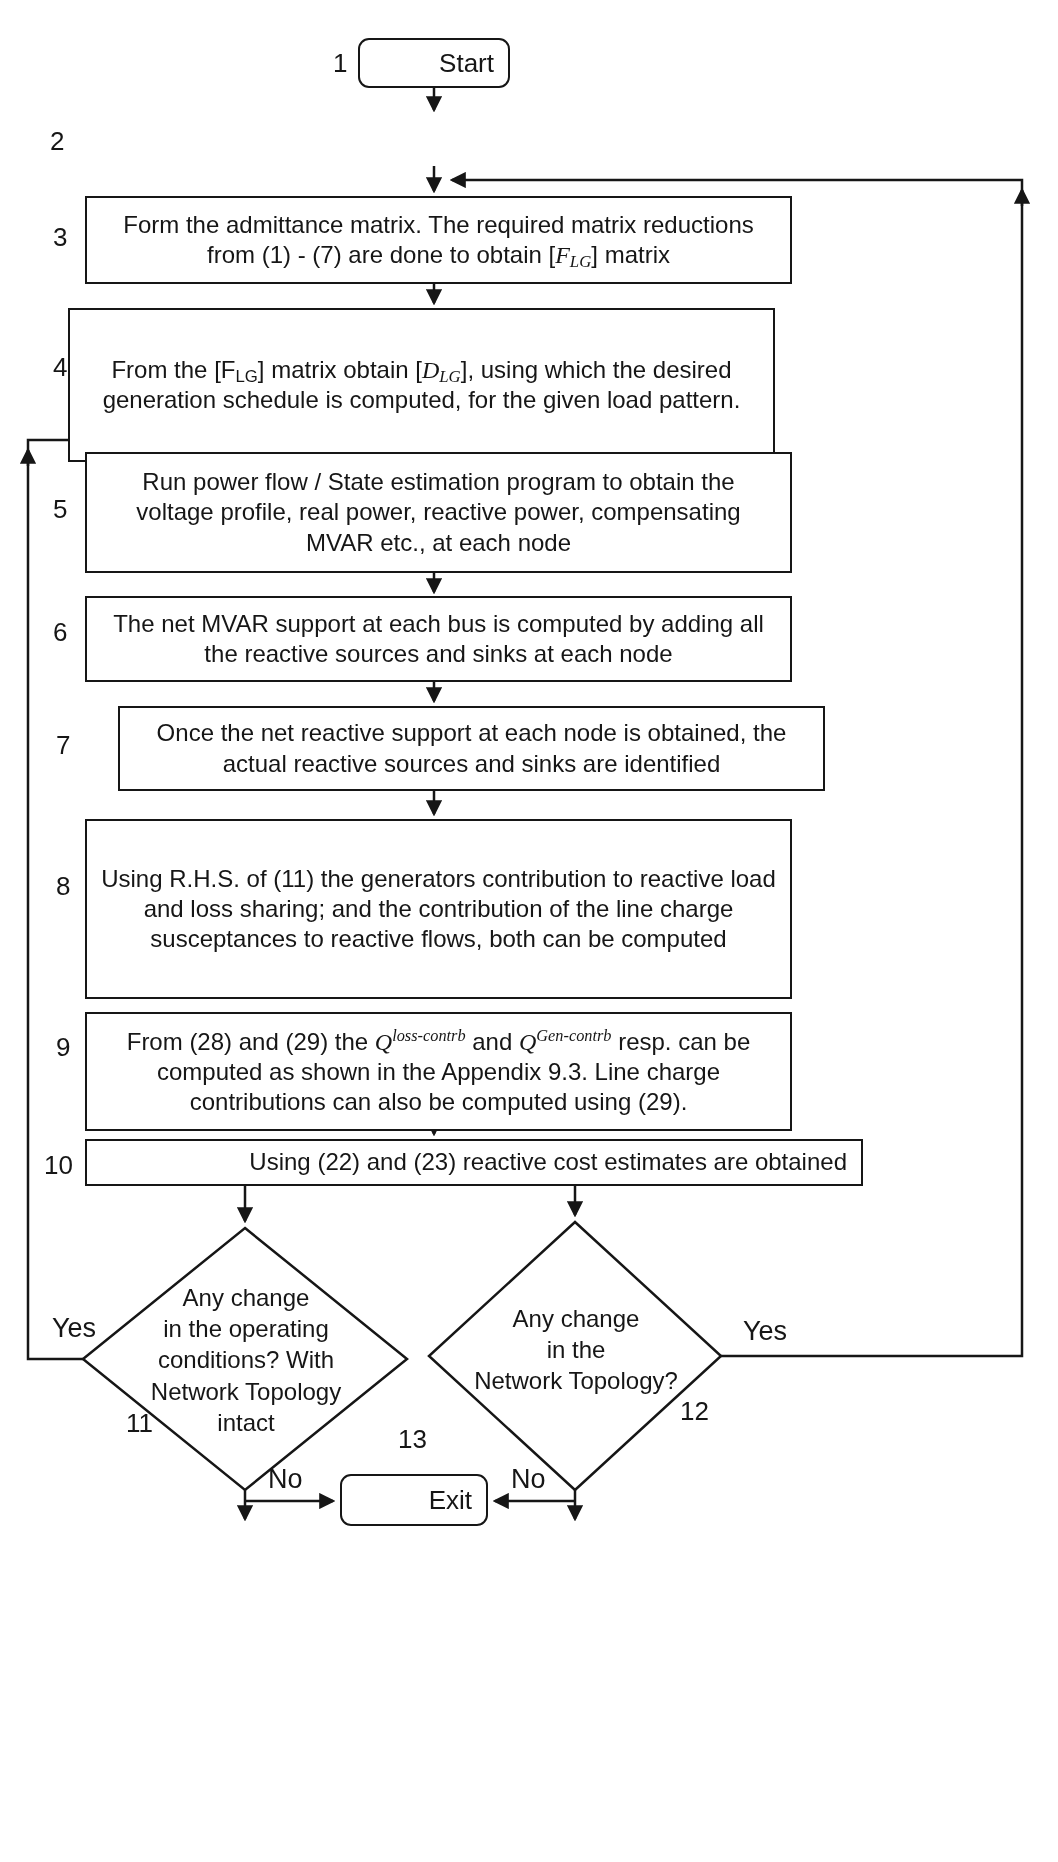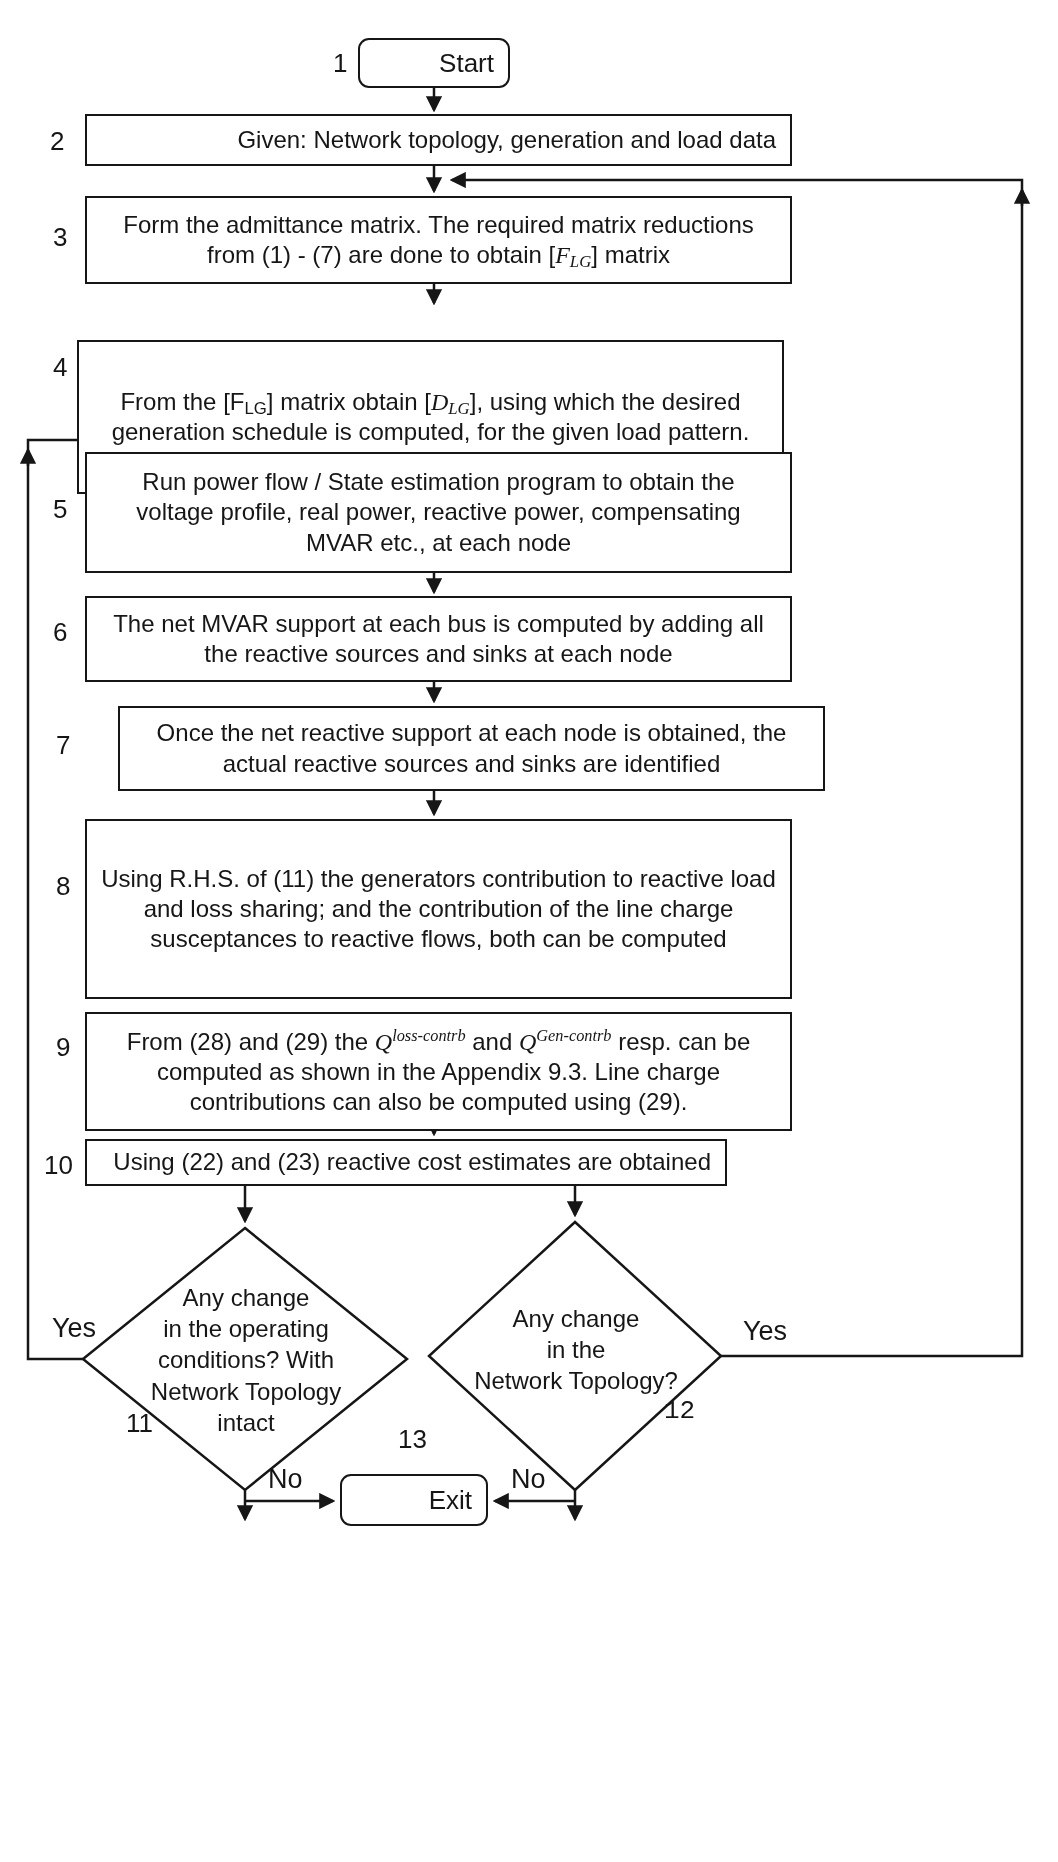--- a/index.html
+++ b/index.html
@@ -59,29 +59,26 @@
     <line x1="575" y1="1501" x2="495" y2="1501" marker-end="url(#arr)"></line>
 
     <polygon class="shape" points="245,1228 407,1359 245,1490 83,1359"></polygon>
     <polygon class="shape" points="575,1222 721,1356 575,1490 429,1356"></polygon>
   </svg>
 
   <div class="box rounded" style="left:358px; top:38px; width:152px; height:50px;">
     <span>Start</span>
   </div>
 
-  <div class="box" style="left:85px; top:114px; width:707px; height:52px;">
-    <span>Given: Network topology, generation and load data</span>
-  </div>
 
   <div class="box" style="left:85px; top:196px; width:707px; height:88px;">
     <div><span>Form the admittance matrix. The required matrix reductions from (1) - (7) are done to obtain [</span><span class="it"><span>F</span><sub>LG</sub></span><span>] matrix</span></div>
   </div>
 
-  <div class="box" style="left:77px; top:308px; width:707px; height:154px;margin-top:32px;">
+  <div class="box" style="left:68px; top:308px; width:707px; height:154px;">
     <div><span>From the [</span><span><span>F</span><sub>LG</sub></span><span>] matrix obtain [</span><span class="it"><span>D</span><sub>LG</sub></span><span>], using which the desired generation schedule is computed, for the given load pattern.</span></div>
   </div>
 
   <div class="box" style="left:85px; top:596px; width:707px; height:86px;">
     <span>The net MVAR support at each bus is computed by adding all the reactive sources and sinks at each node</span>
   </div>
 
   <div class="box" style="left:85px; top:452px; width:707px; height:121px;">
     <span>Run power flow / State estimation program to obtain the voltage profile, real power, reactive power, compensating MVAR etc., at each node</span>
   </div>
@@ -91,21 +88,21 @@
   </div>
 
   <div class="box" style="left:85px; top:819px; width:707px; height:180px;">
     <span>Using R.H.S. of (11) the generators contribution to reactive load and loss sharing; and the contribution of the line charge susceptances to reactive flows, both can be computed</span>
   </div>
 
   <div class="box" style="left:85px; top:988px; width:707px; height:119px;margin-top:24px;">
     <div><span>From (28) and (29) the </span><span class="it"><span>Q</span><sup>loss-contrb</sup></span><span> and </span><span class="it"><span>Q</span><sup>Gen-contrb</sup></span><span> resp. can be computed as shown in the Appendix 9.3. Line charge contributions can also be computed using (29).</span></div>
   </div>
 
-  <div class="box" style="left:85px; top:1139px; width:642px; height:47px;">
+  <div class="box" style="left:85px; top:1139px; width:778px; height:47px;">
     <span>Using (22) and (23) reactive cost estimates are obtained</span>
   </div>
 
   <div class="dtext" style="left:246px; top:1360px; width:270px;">Any change
 in the operating
 conditions? With
 Network Topology
 intact</div>
   <div class="dtext" style="left:576px; top:1350px; width:250px;">Any change
 in the
@@ -119,21 +116,21 @@
   <span class="num" style="left:50px; top:126px;">2</span>
   <span class="num" style="left:53px; top:222px;">3</span>
   <span class="num" style="left:53px; top:352px;">4</span>
   <span class="num" style="left:53px; top:494px;">5</span>
   <span class="num" style="left:53px; top:617px;">6</span>
   <span class="num" style="left:56px; top:730px;">7</span>
   <span class="num" style="left:56px; top:871px;">8</span>
   <span class="num" style="left:56px; top:1032px;">9</span>
   <span class="num" style="left:44px; top:1150px;">10</span>
   <span class="num" style="left:126px; top:1408px;">11</span>
-  <span class="num" style="left:664px; top:1396px;font-family:Liberation Mono, monospace;">12</span>
+  <span class="num" style="left:680px; top:1396px;">12</span>
   <span class="num" style="left:398px; top:1424px;">13</span>
 
   <span class="edge-label" style="left:52px; top:1313px;">Yes</span>
   <span class="edge-label" style="left:743px; top:1316px;">Yes</span>
   <span class="edge-label" style="left:268px; top:1464px;">No</span>
   <span class="edge-label" style="left:511px; top:1464px;">No</span>
 
 </div>
 
 </body></html>

